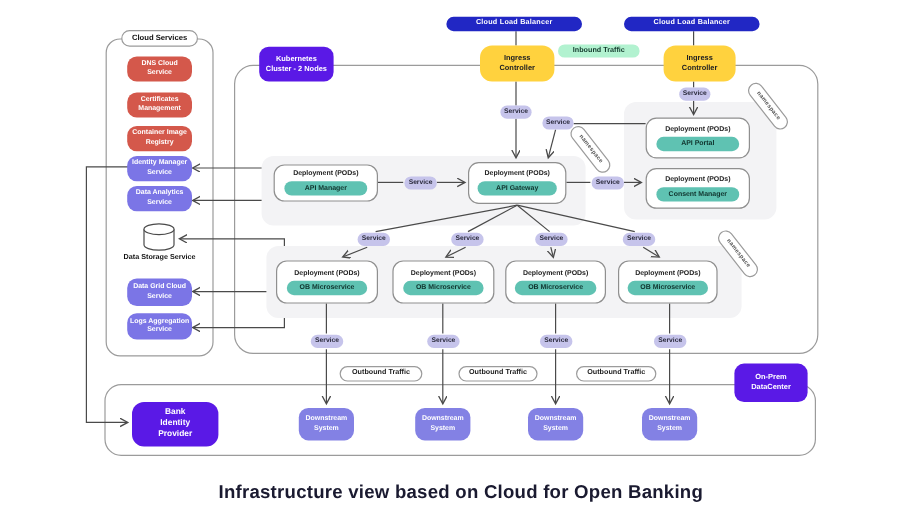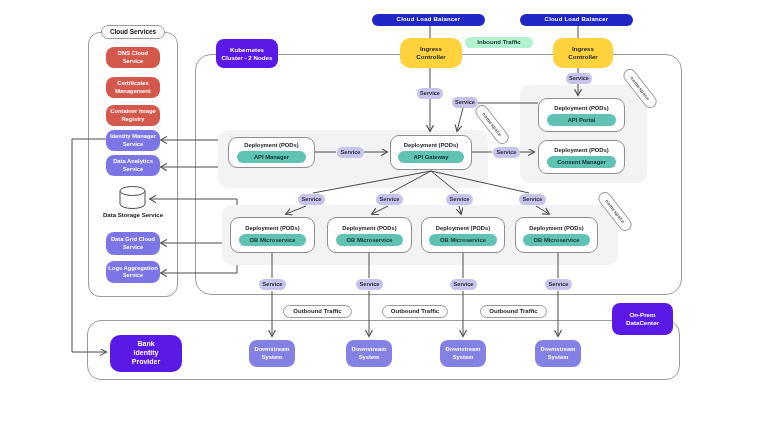--- a/index.html
+++ b/index.html
@@ -192,14 +192,15 @@
 Provider</div>
   <div class="node dstream" style="left:249px;top:340px;width:46px;height:27px">Downstream
 System</div>
   <div class="node dstream" style="left:346px;top:340px;width:46px;height:27px">Downstream
 System</div>
   <div class="node dstream" style="left:440px;top:340px;width:46px;height:27px">Downstream
 System</div>
   <div class="node dstream" style="left:535px;top:340px;width:46px;height:27px">Downstream
 System</div>
 
+  <div class="title">Infrastructure view based on Cloud for Open Banking</div>
 
 </div>
 
 </body></html>

